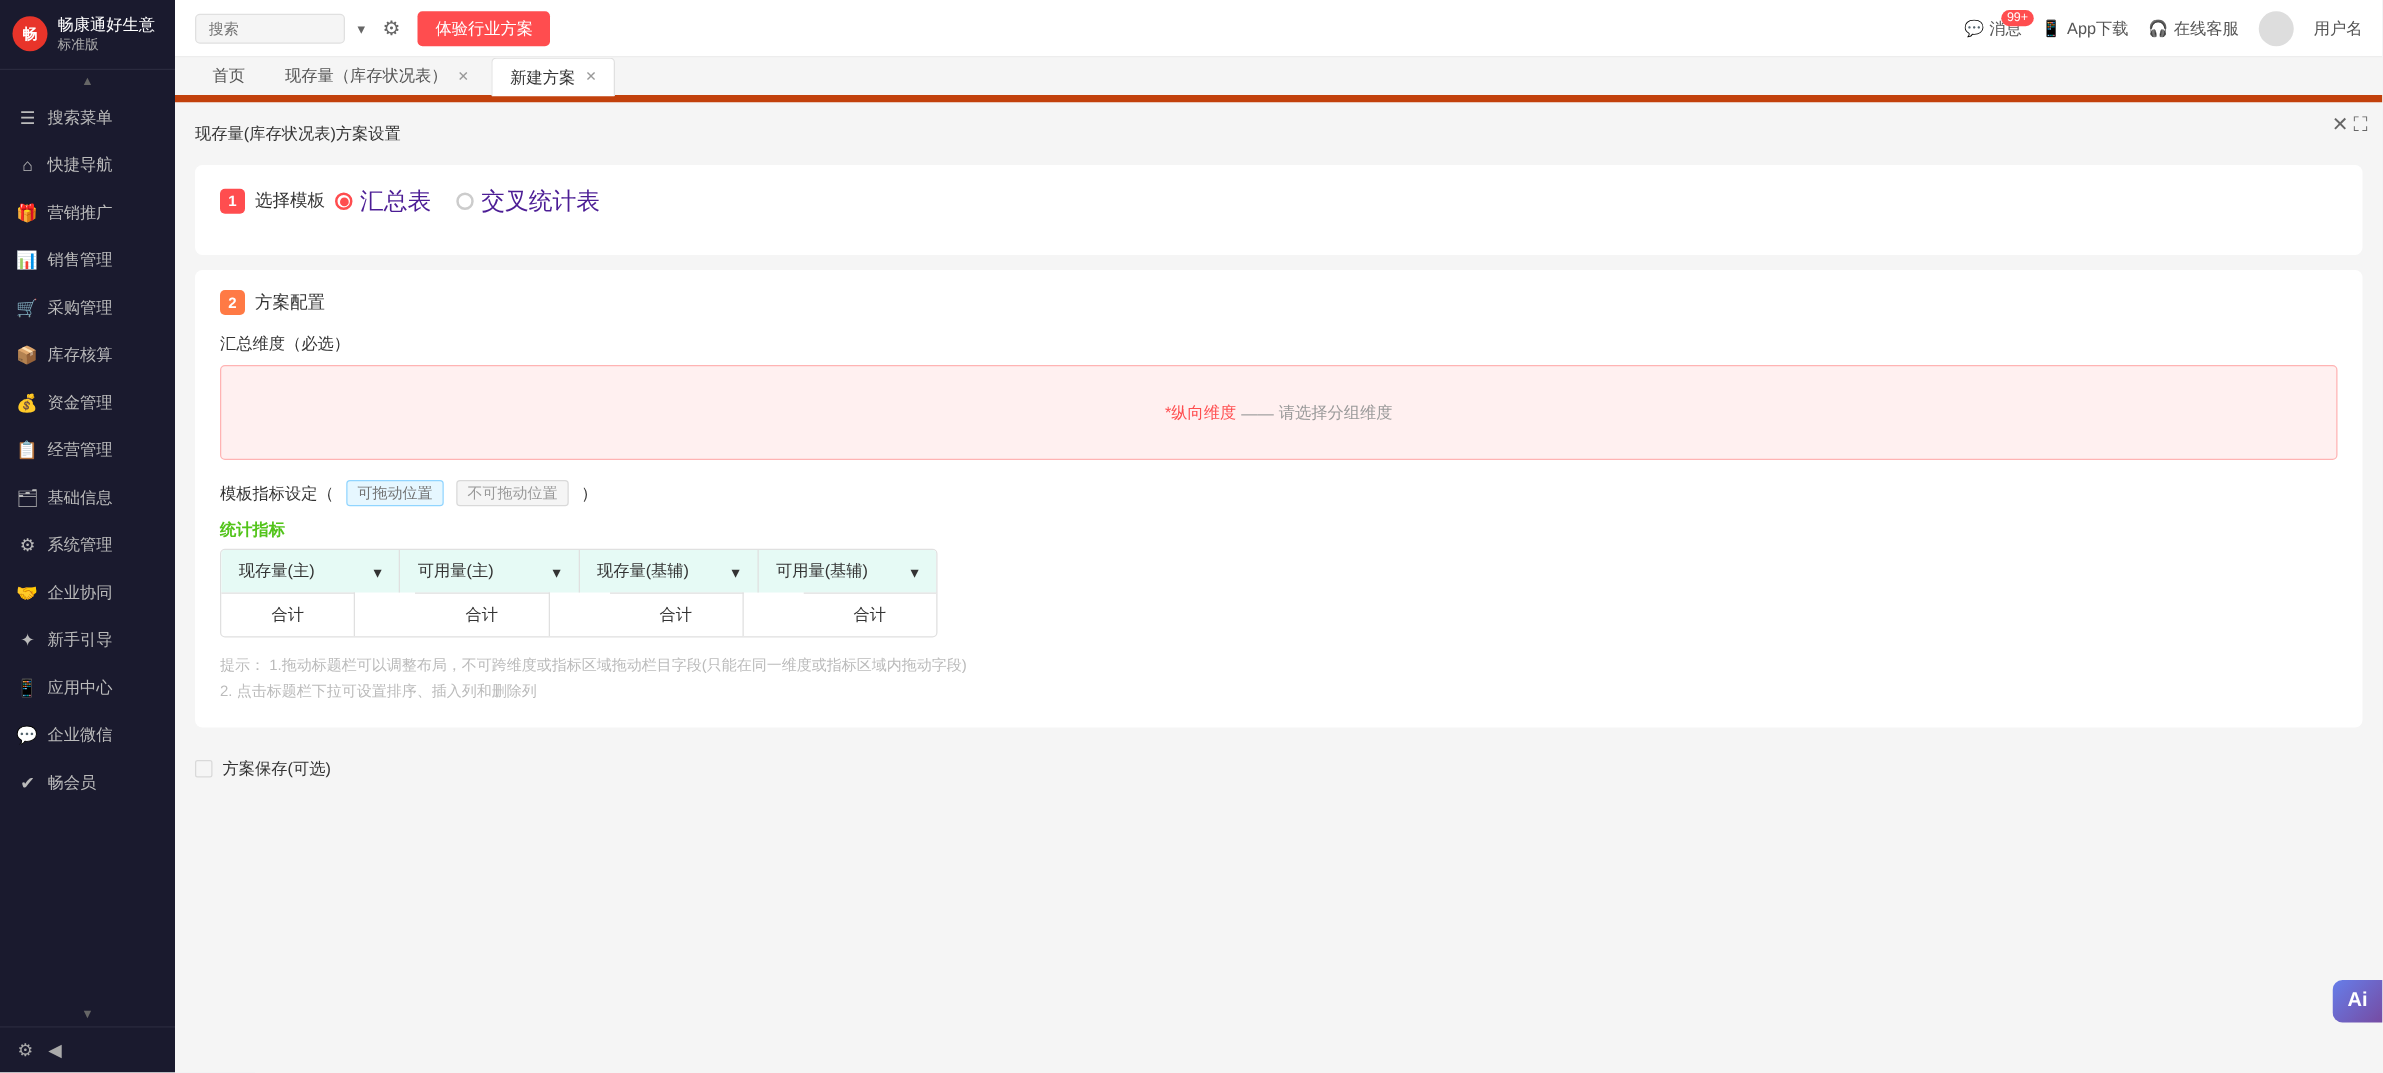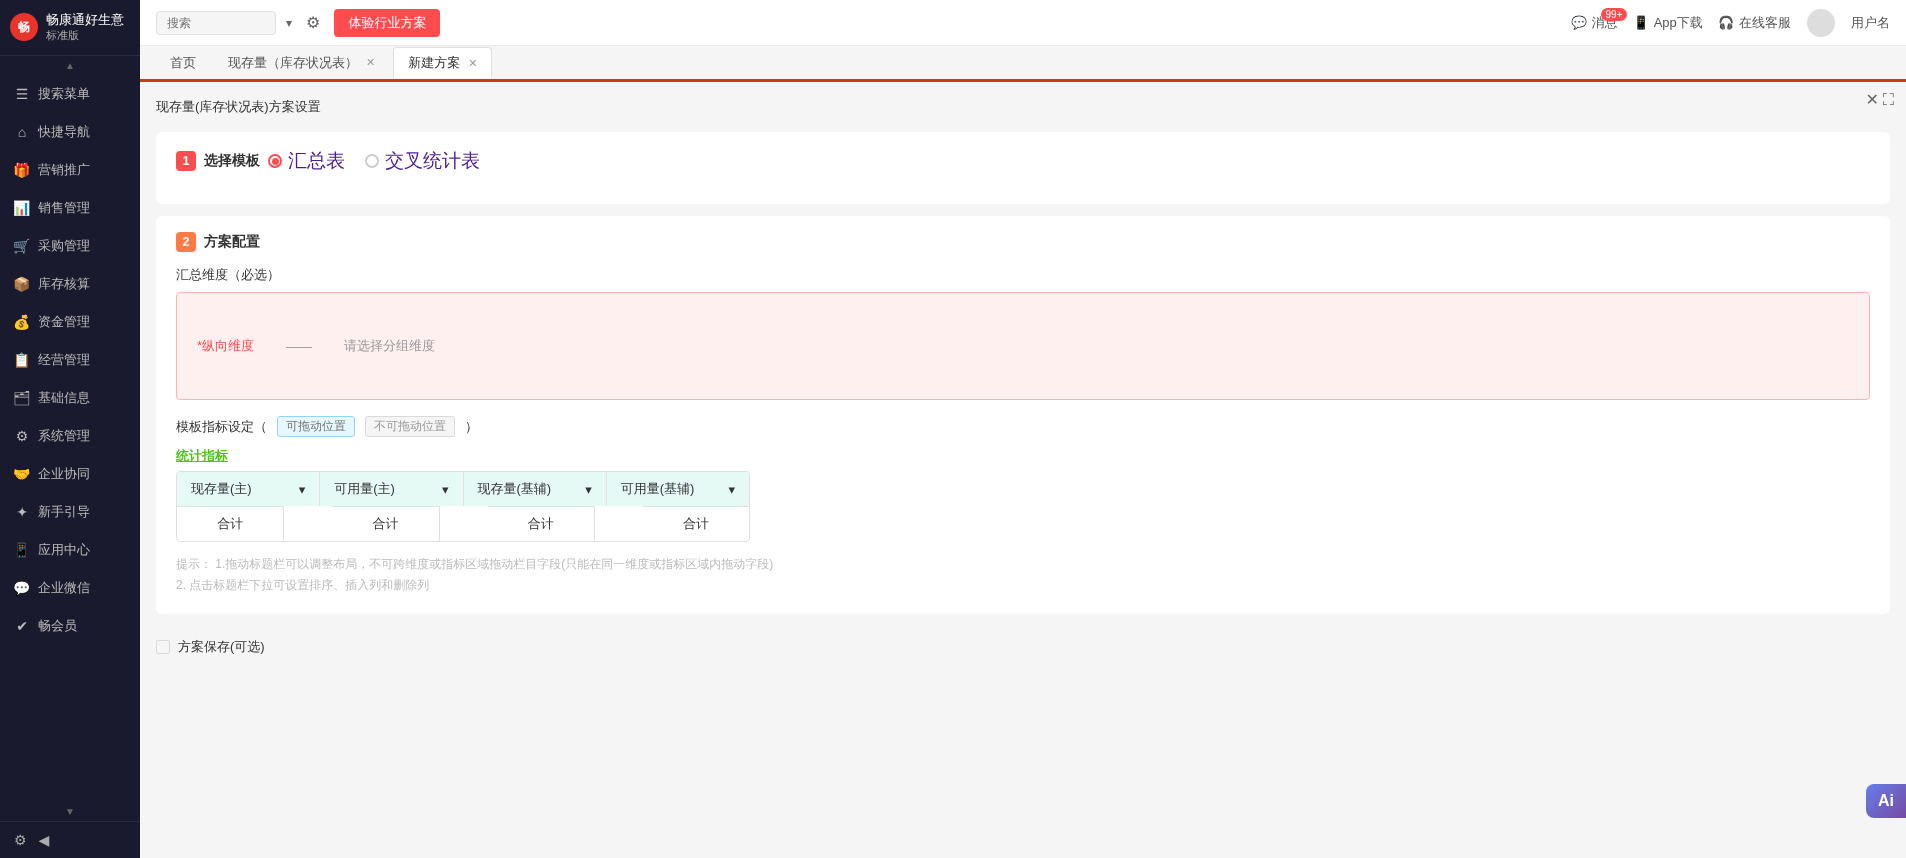--- a/index.html
+++ b/index.html
@@ -108,21 +108,21 @@
       top: -6px; right: -10px;
     }
     .topbar-app { display: flex; align-items: center; gap: 4px; font-size: 13px; color: #555; cursor: pointer; }
     .topbar-service { display: flex; align-items: center; gap: 4px; font-size: 13px; color: #555; cursor: pointer; }
     .topbar-avatar { width: 28px; height: 28px; background: #ddd; border-radius: 50%; }
     .topbar-username { font-size: 13px; color: #555; }
 
     
     .tabbar {
       background: #f5f5f5;
-      border-bottom: 3px solid #c2410c;
+      border-bottom: 6px solid #c2410c;
       display: flex;
       align-items: center;
       padding: 0 16px;
       gap: 4px;
       height: 36px;
       flex-shrink: 0;
     }
     .tab {
       display: flex; align-items: center; gap: 4px;
       padding: 6px 14px;
@@ -170,44 +170,45 @@
       margin-bottom: 14px;
     }
     .step-badge {
       width: 20px; height: 20px;
       border-radius: 4px;
       display: flex; align-items: center; justify-content: center;
       font-size: 12px; font-weight: bold; color: white;
     }
     .step-badge.red { background: #ff4d4f; }
     .step-badge.orange { background: #ff7a45; }
-    .step-title { font-size: 14px; font-weight: bold; color: #333; }
+    .step-title { font-size: 14px; font-weight: normal; color: #333; }
 
     
     .radio-group { display: flex; align-items: center; gap: 20px; }
     .radio-item { display: flex; align-items: center; gap: 6px; cursor: pointer; font-size: 19px; color: #4c1d95; }
     .radio-circle {
       width: 14px; height: 14px;
       border-radius: 50%;
       border: 2px solid #ccc;
       display: flex; align-items: center; justify-content: center;
     }
     .radio-circle.checked { border-color: #ff4d4f; }
     .radio-dot { width: 7px; height: 7px; background: #ff4d4f; border-radius: 50%; }
 
     
     .dimension-label { font-size: 13px; color: #333; margin-bottom: 8px; }
     .dimension-box {
       background: #fff0f0;
       border: 1px solid #ffb3b3;
       border-radius: 4px;
-      padding: 44px 20px;
-      display: flex;
-      align-items: center;
-      gap: 32px;
+      padding: 28px 20px;
+      display: flex;
+      align-items: center;
+      gap: 4px;
+      justify-content: center;
     }
     .dimension-required { color: #ff4d4f; font-size: 13px; }
     .dimension-dash { color: #999; }
     .dimension-hint { color: #999; font-size: 13px; }
 
     
     .indicator-settings {
       margin-top: 16px;
     }
     .indicator-label {
@@ -231,21 +232,20 @@
       font-size: 12px;
     }
 
     
     .stats-section { margin-bottom: 8px; }
     .stats-section-title {
       color: #52c41a;
       font-size: 13px;
       margin-bottom: 6px;
       font-weight: bold;
-      text-decoration: underline;
     }
     .stats-table {
       border: 1px solid #e0e0e0;
       border-radius: 4px;
       overflow: hidden;
       width: 574px;
     }
     .stats-header {
       display: flex;
       background: #e6faf5;

